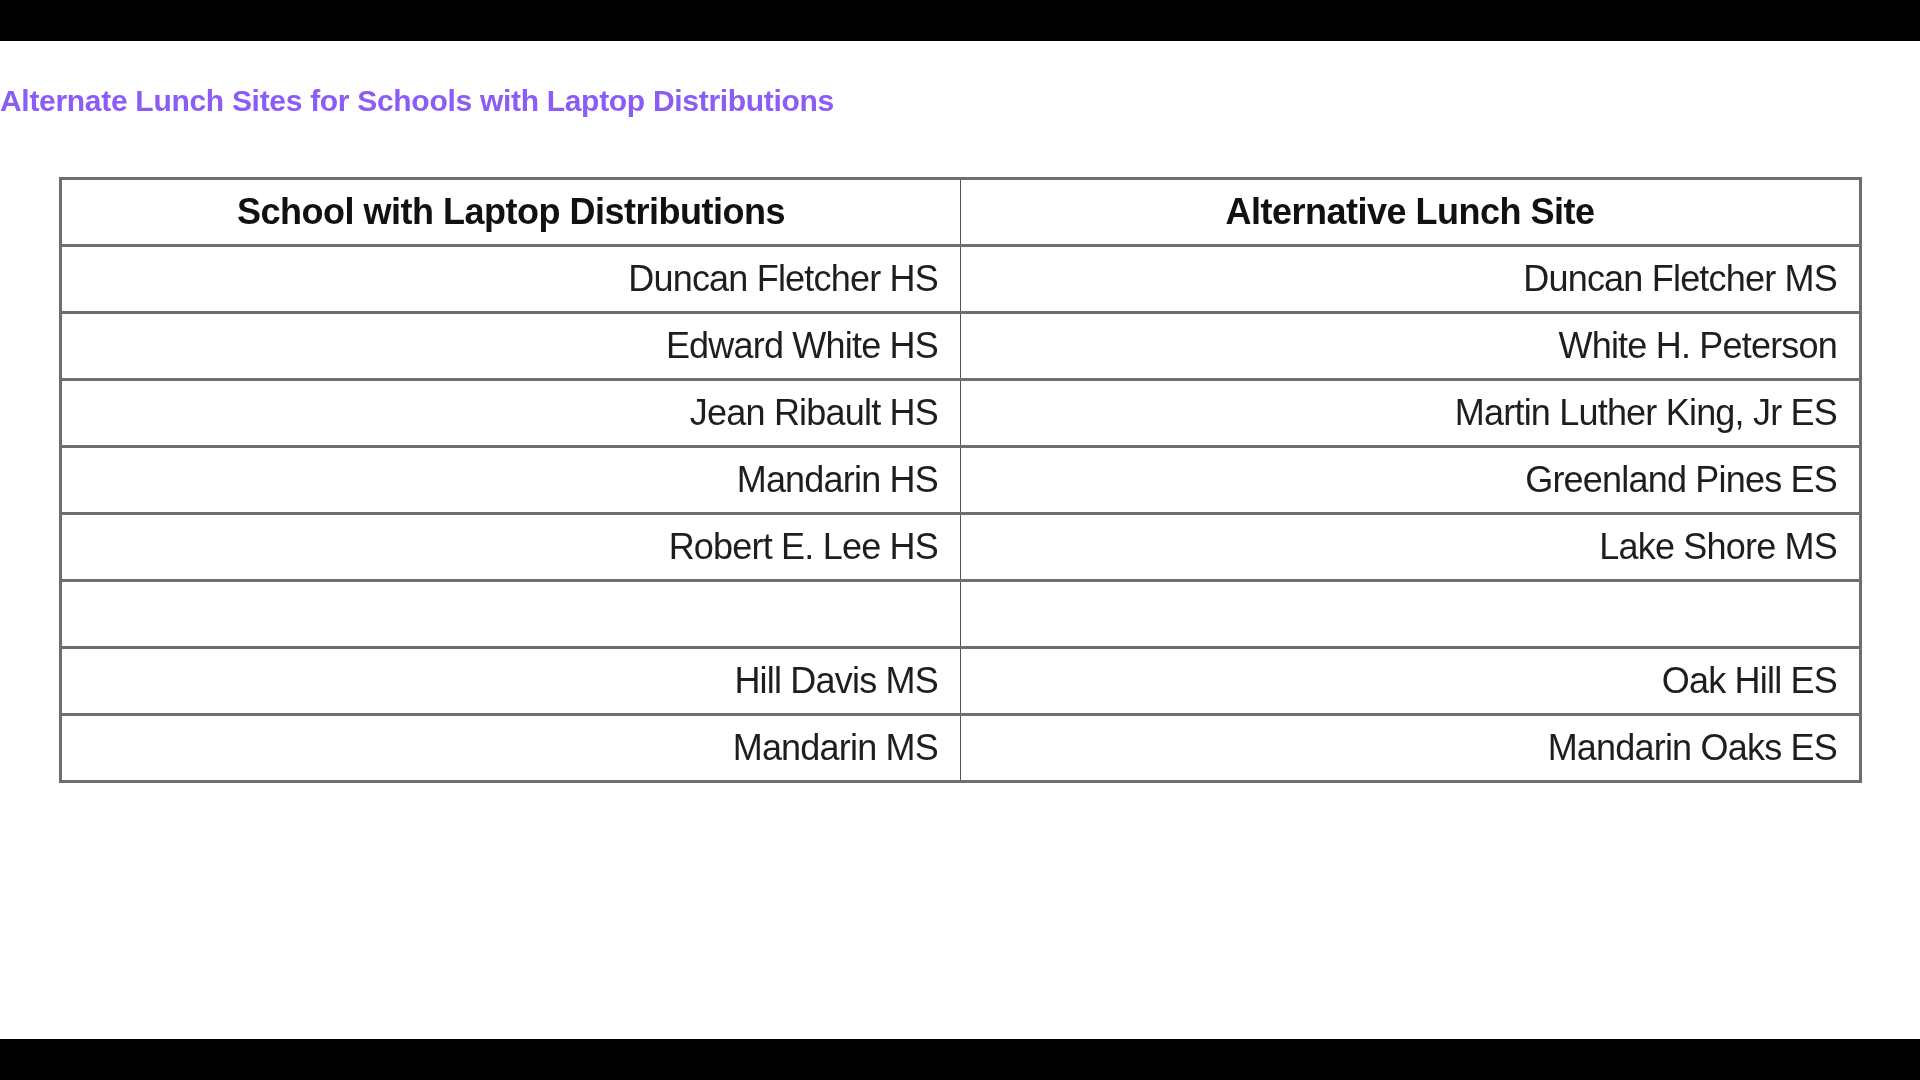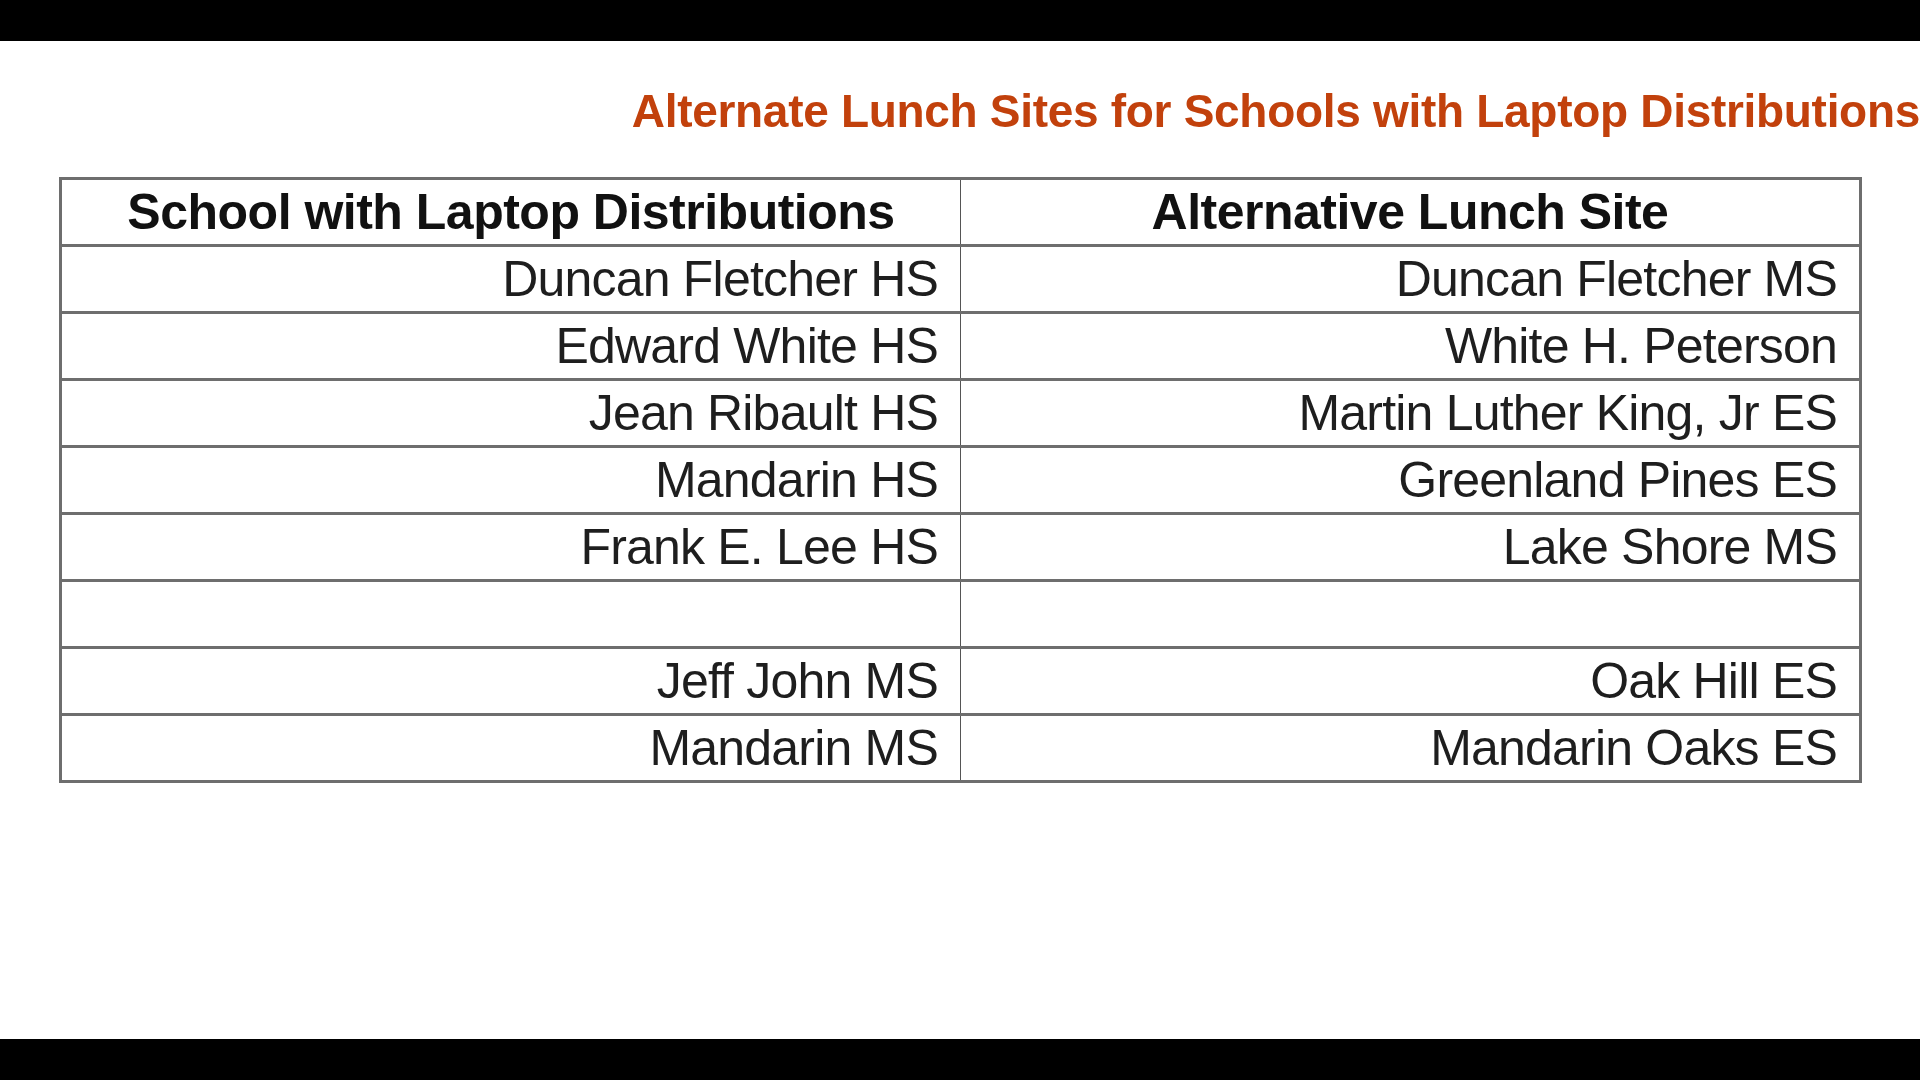--- a/index.html
+++ b/index.html
@@ -7,34 +7,34 @@
     width:1920px; height:1080px; overflow:hidden; position:relative;
     background:#ffffff;
     font-family:"Liberation Sans", "DejaVu Sans", sans-serif;
     color:#1a1a1a;
   }
   .bar { position:absolute; left:0; width:1920px; background:#000; }
   .bar.top { top:0; height:41px; }
   .bar.bottom { top:1039px; height:41px; }
   .title {
     position:absolute; left:0; width:1920px; top:84px;
-    text-align:right; font-weight:bold; font-size:46px; letter-spacing:-0.3px;
-    color:#c2410c;
+    text-align:left; font-weight:bold; font-size:30px; letter-spacing:-0.3px;
+    color:#8b5cf6;
   }
   table.grid {
     position:absolute; left:59px; top:177px; width:1800px;
     border-collapse:collapse; table-layout:fixed;
     border:3px solid #6e6e6e;
   }
   table.grid col.c1 { width:900px; }
   table.grid col.c2 { width:900px; }
   table.grid th, table.grid td {
     height:64px; padding:0 22px;
     border-top:3px solid #6e6e6e; border-bottom:3px solid #6e6e6e;
-    font-size:50px; line-height:64px; white-space:nowrap;
+    font-size:36px; line-height:64px; white-space:nowrap;
     letter-spacing:-0.8px;
   }
   table.grid th { font-weight:bold; text-align:center; color:#111; letter-spacing:-0.5px; }
   table.grid td { text-align:right; color:#1e1e1e; }
   table.grid th:first-child, table.grid td:first-child { border-right:1.5px solid #555; }
 </style>
 </head>
 <body>
 
 <div class="bar top"></div>
@@ -63,29 +63,29 @@
     </tr>
     <tr>
       <td>Jean Ribault HS</td>
       <td>Martin Luther King, Jr ES</td>
     </tr>
     <tr>
       <td>Mandarin HS</td>
       <td>Greenland Pines ES</td>
     </tr>
     <tr>
-      <td>Frank E. Lee HS</td>
+      <td>Robert E. Lee HS</td>
       <td>Lake Shore MS</td>
     </tr>
     <tr>
       <td></td>
       <td></td>
     </tr>
     <tr>
-      <td>Jeff John MS</td>
+      <td>Hill Davis MS</td>
       <td>Oak Hill ES</td>
     </tr>
     <tr>
       <td>Mandarin MS</td>
       <td>Mandarin Oaks ES</td>
     </tr>
   </tbody>
 </table>
 
 <div class="bar bottom"></div>

